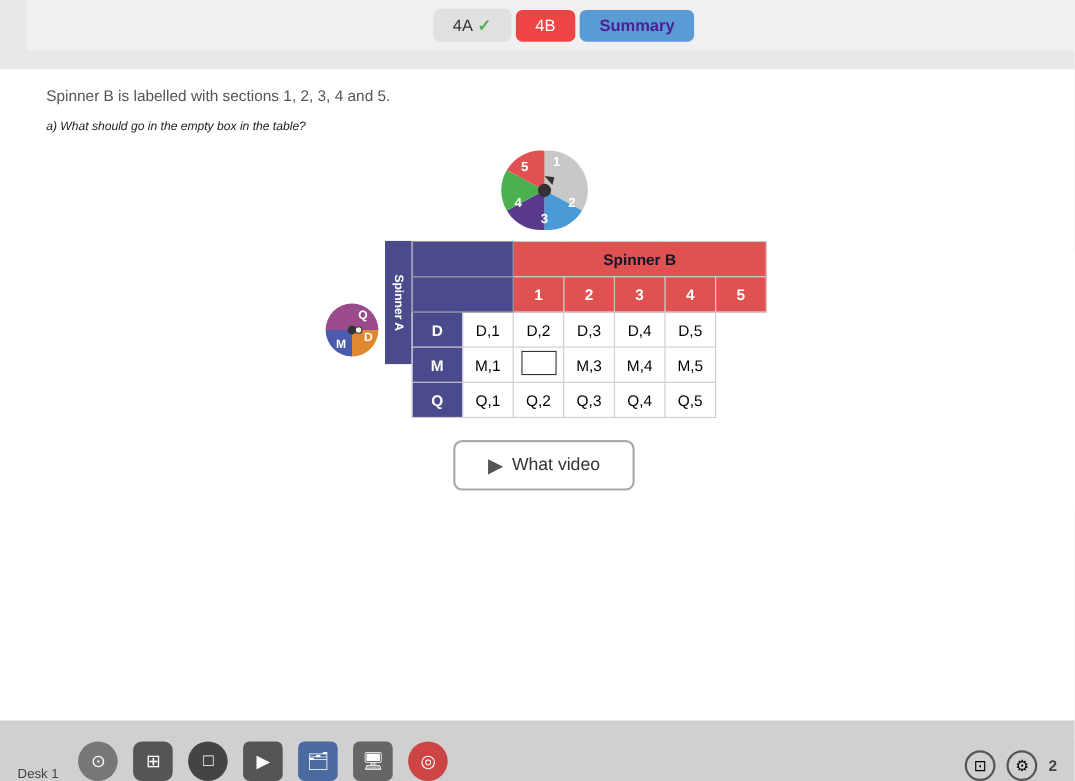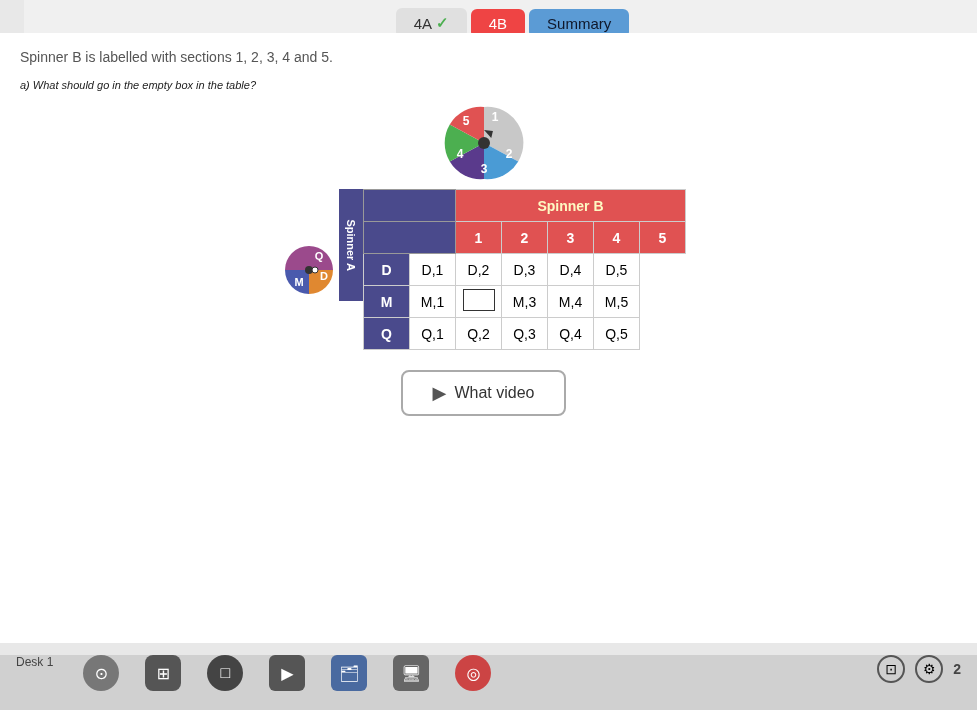--- a/index.html
+++ b/index.html
@@ -40,37 +40,37 @@
       display: flex;
       align-items: center;
       gap: 4px;
     }
     .nav-btn-4b {
       background: #ef4444;
       color: white;
     }
     .nav-btn-summary {
       background: #5b9bd5;
-      color: #0f172a;
-      font-weight: 400;
+      color: #4c1d95;
+      font-weight: 700;
     }
     .checkmark {
       color: #4caf50;
       font-weight: bold;
     }
 
     
     .content {
       position: absolute;
-      top: 33px;
+      top: 63px;
       left: 0;
       width: 100%;
       height: calc(100% - 45px - 55px);
       background: white;
-      padding: 16px 30px 10px 20px;
+      padding: 16px 30px 10px 42px;
       overflow: hidden;
     }
 
     .subtitle-text {
       font-size: 14px;
       color: #555;
       margin-bottom: 14px;
     }
 
     .question-a {
@@ -123,21 +123,21 @@
       vertical-align: middle;
     }
 
     .header-row th {
       background: #e05252;
       color: white;
       font-weight: bold;
     }
     .header-row th.spinner-b-header {
       background: #e05252;
-      color: #fef9c3;
+      color: #0f172a;
       font-weight: bold;
     }
 
     .row-label {
       background: #4a4a8c;
       color: white;
       font-weight: bold;
     }
 
     .empty-box {
@@ -170,23 +170,23 @@
 
     
     .taskbar {
       position: absolute;
       bottom: 0;
       left: 0;
       width: 100%;
       height: 55px;
       background: #d0d0d0;
       display: flex;
-      align-items: flex-start;
+      align-items: flex-end;
       padding: 0 16px;
-      gap: 26px;
+      gap: 14px;
     }
 
     .taskbar-label {
       font-size: 12px;
       color: #444;
       margin-right: 4px;
     }
 
     .taskbar-icon {
       width: 36px;

